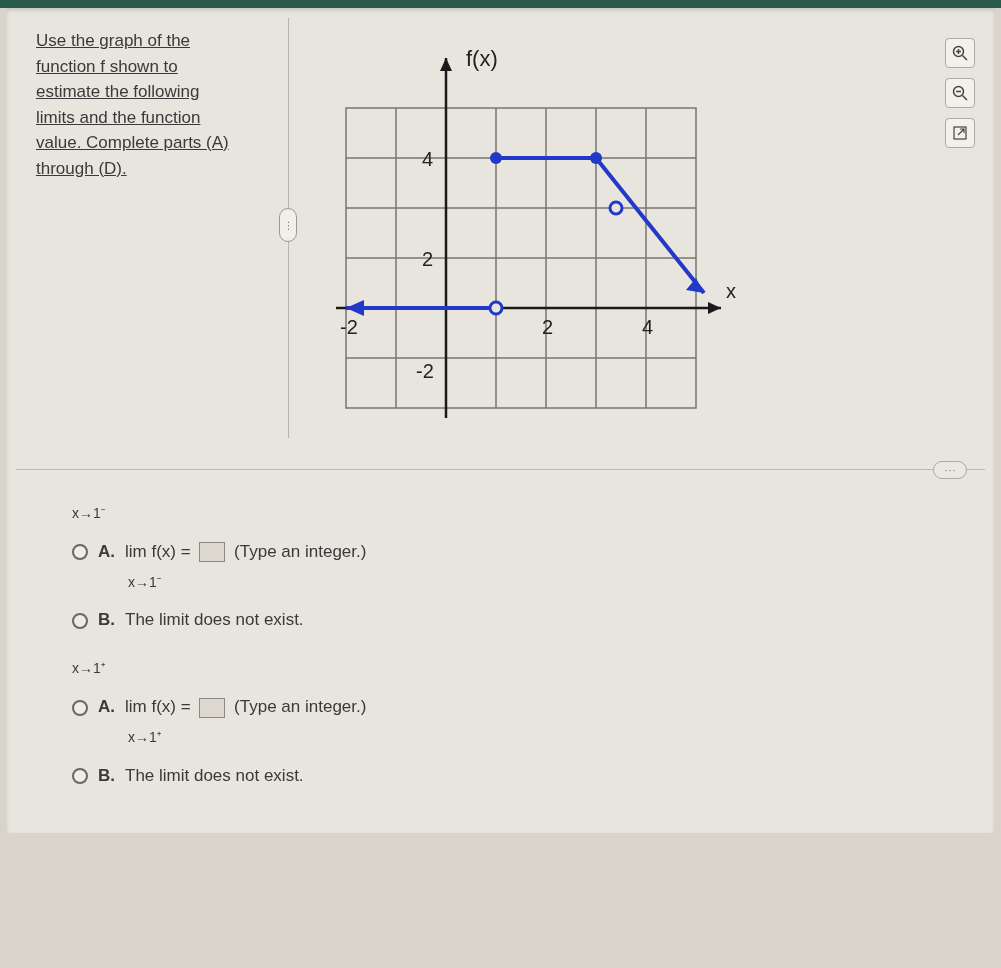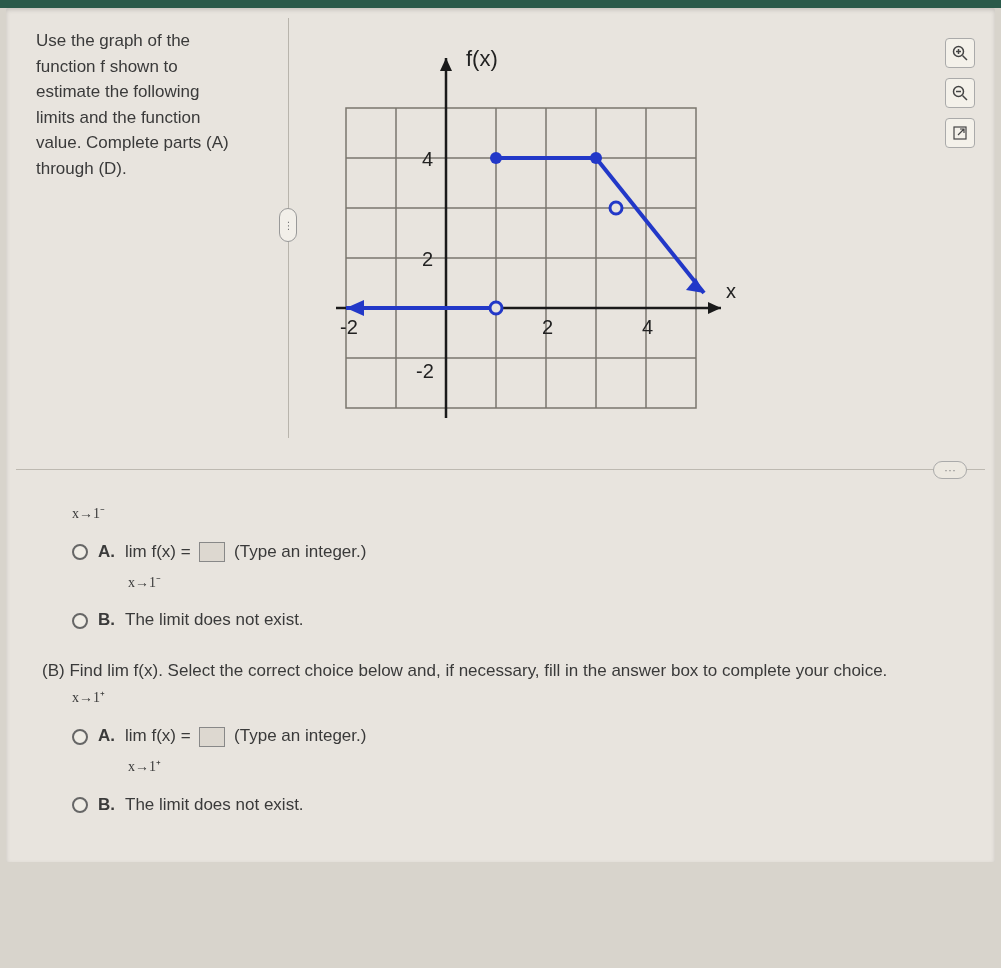--- a/index.html
+++ b/index.html
@@ -25,20 +25,21 @@
   }
   .upper {
     display: flex;
     padding: 20px 0 0 0;
     position: relative;
   }
   .instructions {
     width: 240px;
     padding: 0 10px 0 30px;
     line-height: 1.5;
+    text-decoration: underline;
   }
   .divider-handle {
     position: absolute;
     left: 273px;
     top: 200px;
     width: 18px;
     height: 34px;
     border: 1px solid #999;
     border-radius: 9px;
     background: #f2efe9;
@@ -94,21 +95,21 @@
   .midline .pill {
     position: absolute; right: 28px; top: 3px;
     border: 1px solid #aaa; border-radius: 10px;
     background: #ece8e0; padding: 1px 10px; font-size: 12px; color: #888;
   }
   .questions {
     padding: 20px 20px 20px 36px;
     line-height: 1.7;
   }
   .q-block { margin-bottom: 22px; }
-  .sub { margin-left: 30px; font-size: 14px; font-family: Liberation Serif, serif; }
+  .sub { margin-left: 30px; font-size: 14px; }
   .choice {
     display: flex;
     align-items: center;
     gap: 10px;
     margin: 12px 0 4px 30px;
   }
   .radio {
     width: 16px; height: 16px; border: 2px solid #666; border-radius: 50%;
     flex-shrink: 0;
     background: #efece5;
@@ -235,21 +236,20 @@
       <div class="sub" style="margin-left:86px">x→1⁻</div>
 
       <div class="choice">
         <div class="radio"></div>
         <span class="bold">B.</span>
         <span>The limit does not exist.</span>
       </div>
     </div>
 
     <div class="q-block">
-      <div>(B) Find  lim f(x). Select the correct choice below and, if necessary, fill in the answer box to complete your choice.</div>
       <div class="sub">x→1⁺</div>
 
       <div class="choice">
         <div class="radio"></div>
         <span class="bold">A.</span>
         <span>
           <span>lim f(x) =</span>
           <span class="ans-box"></span>
           <span>(Type an integer.)</span>
         </span>

